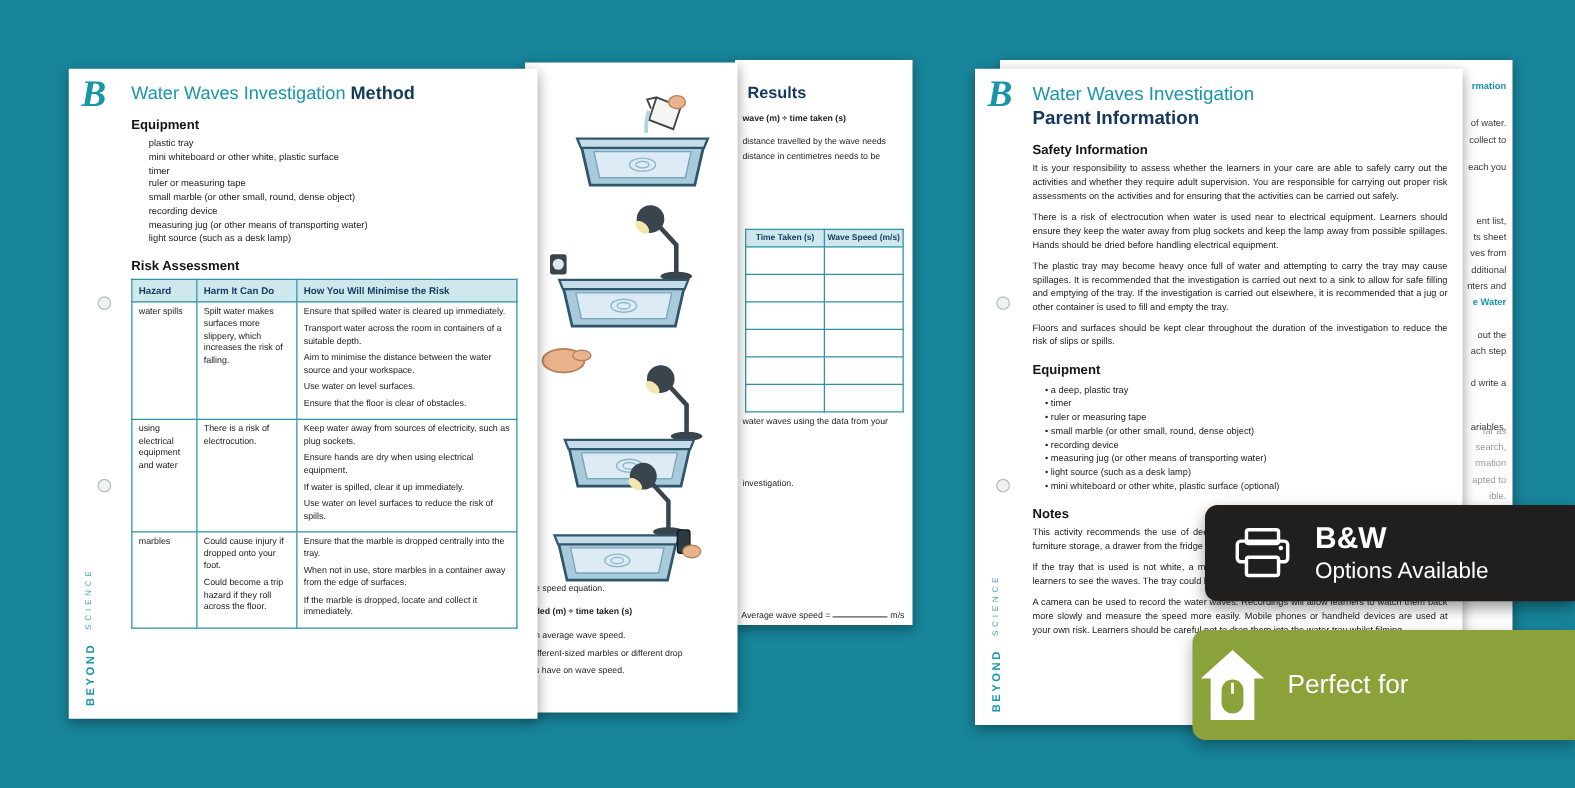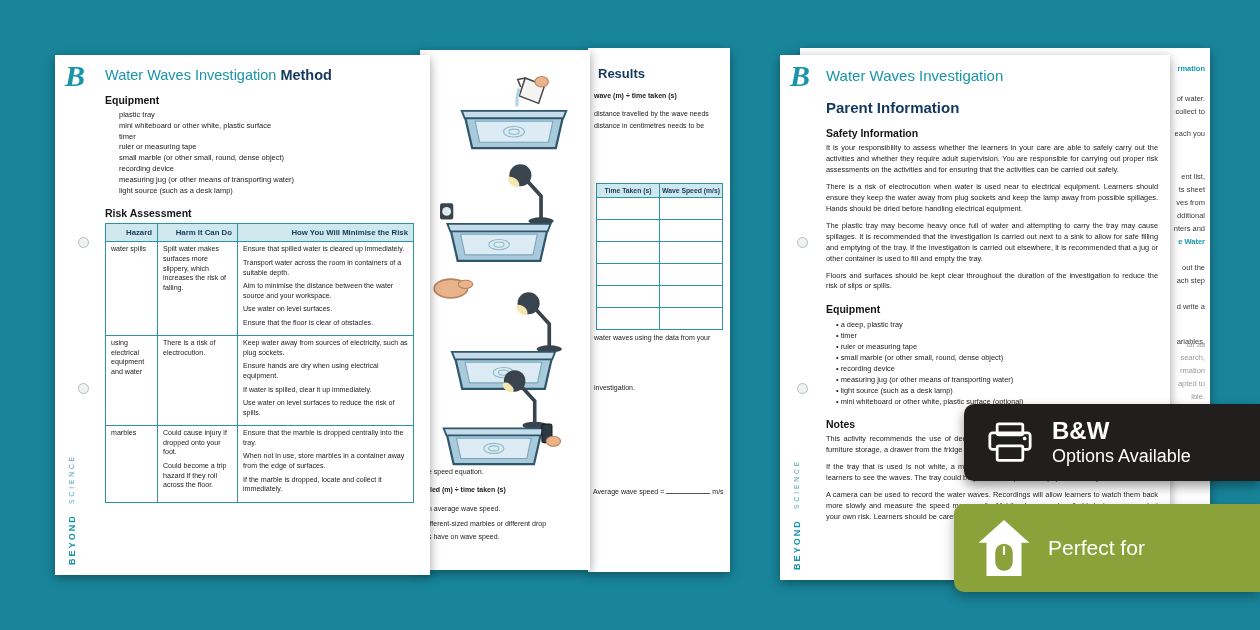--- a/index.html
+++ b/index.html
@@ -3,21 +3,21 @@
 <meta charset="utf-8">
 <style>
   html,body{margin:0;padding:0;background:#18859b;}
   .scene{position:relative;width:1260px;height:630px;background:#18859b;overflow:hidden;
          font-family:"Liberation Sans",sans-serif;}
   .page{position:absolute;background:#fff;box-shadow:0 3px 10px rgba(0,0,0,.38);}
 
   
   .page-method {left:55px; top:55px; width:375px;height:520px;z-index:3;}
   .page-figures{left:420px;top:50px; width:170px;height:520px;z-index:2;}
-  .page-results{left:588px;top:48px; width:142px;height:524px;z-index:1;}
+  .page-results{left:588px;top:48px; width:142px;height:452px;z-index:1;}
   .page-back   {left:800px;top:48px; width:410px;height:522px;z-index:1;}
   .page-parent {left:780px;top:55px; width:390px;height:525px;z-index:3;}
 
   
   .logo-b{position:absolute;left:10px;top:4px;font-family:"Liberation Serif",serif;
           font-style:italic;font-weight:bold;font-size:30px;color:#1895a8;}
   .brand-rot{position:absolute;left:8px;bottom:10px;writing-mode:vertical-rl;
              transform:rotate(180deg);color:#1895a8;white-space:nowrap;}
   .brand-rot .b1{font-size:9px;font-weight:bold;letter-spacing:2px;}
   .brand-rot .b2{font-size:6.5px;letter-spacing:3px;color:#4aa4b4;margin-top:6px;display:inline-block;}
@@ -28,21 +28,21 @@
 
   
   .content-m{position:absolute;left:50px;top:12px;width:310px;}
   .title-line{font-size:14.5px;white-space:nowrap;}
   .t-teal{color:#1895a8;} .t-navy{color:#14395d;font-weight:bold;margin-left:4px;}
   .sec-head{font-size:10.5px;font-weight:bold;color:#151515;margin:11px 0 4px;}
   .eq-line{font-size:7.5px;line-height:10.8px;color:#222;padding-left:14px;}
   .risk-table{border-collapse:collapse;margin-top:3px;width:308px;table-layout:fixed;}
   .risk-table col.c1{width:52px;} .risk-table col.c2{width:80px;} .risk-table col.c3{width:176px;}
   .risk-table th{background:#cfe8ee;color:#14395d;font-size:7.8px;padding:4px 5px;
-                 border:1px solid #2d93a4;text-align:right;}
+                 border:1px solid #2d93a4;text-align:left;}
   .risk-table td{border:1px solid #2d93a4;vertical-align:top;padding:3px 5px;color:#222;}
   .cell-p{margin:0 0 4px;font-size:7.1px;line-height:1.35;}
 
   
   .fig{position:absolute;}
   .fig1{left:38px;top:25px;width:112px;}
   .fig2{left:20px;top:112px;width:118px;}
   .fig3{left:12px;top:226px;width:46px;}
   .fig4{left:26px;top:240px;width:118px;}
   .fig5{left:20px;top:318px;width:122px;}
@@ -63,33 +63,33 @@
   .avg-line{display:inline-block;width:44px;border-bottom:1px solid #555;height:7px;margin:0 2px;}
 
   
   .bf{position:absolute;right:5px;white-space:nowrap;font-size:7.5px;color:#3a3a3a;}
   .bf.teal{color:#1895a8;font-weight:bold;}
   .bf.gray{color:#9a9a9a;}
 
   
   .content-p{position:absolute;left:46px;top:12px;width:332px;}
   .p-title1{font-size:15px;color:#1895a8;}
-  .p-title2{font-size:15px;color:#14395d;font-weight:bold;margin-top:15px;}
+  .p-title2{font-size:15px;color:#14395d;font-weight:bold;margin-top:2px;}
   .para{font-size:7.4px;line-height:1.48;text-align:justify;color:#222;margin:0 0 6px;}
   .bullet-line{font-size:7.4px;line-height:11px;color:#222;padding-left:10px;}
   .bullet-line::before{content:"• ";}
 
   
   .badge{position:absolute;right:0;display:flex;align-items:center;z-index:30;
          box-sizing:border-box;border-radius:10px 0 0 10px;}
   .badge-bw{top:404px;width:296px;height:77px;background:#211f1e;gap:18px;padding-left:22px;
             box-shadow:0 5px 12px rgba(0,0,0,.4);}
   .bw-title{font-size:24px;font-weight:bold;color:#ffffff;line-height:1.1;}
   .bw-sub{font-size:18px;color:#fff;margin-top:2px;}
-  .badge-home{top:504px;width:306px;height:88px;background:#8ba23a;gap:16px;padding-left:22px;
+  .badge-home{top:504px;width:306px;height:88px;background:#8ba23a;gap:16px;padding-left:4px;
               box-shadow:0 5px 12px rgba(0,0,0,.3);}
   .home-l1{font-size:21px;color:#fff;line-height:1.15;}
   .home-l2{font-size:26px;font-weight:bold;color:#fff;line-height:1.15;}
 </style>
 </head>
 <body>
 
 <div class="scene">
 
   <svg width="0" height="0" style="position:absolute">

